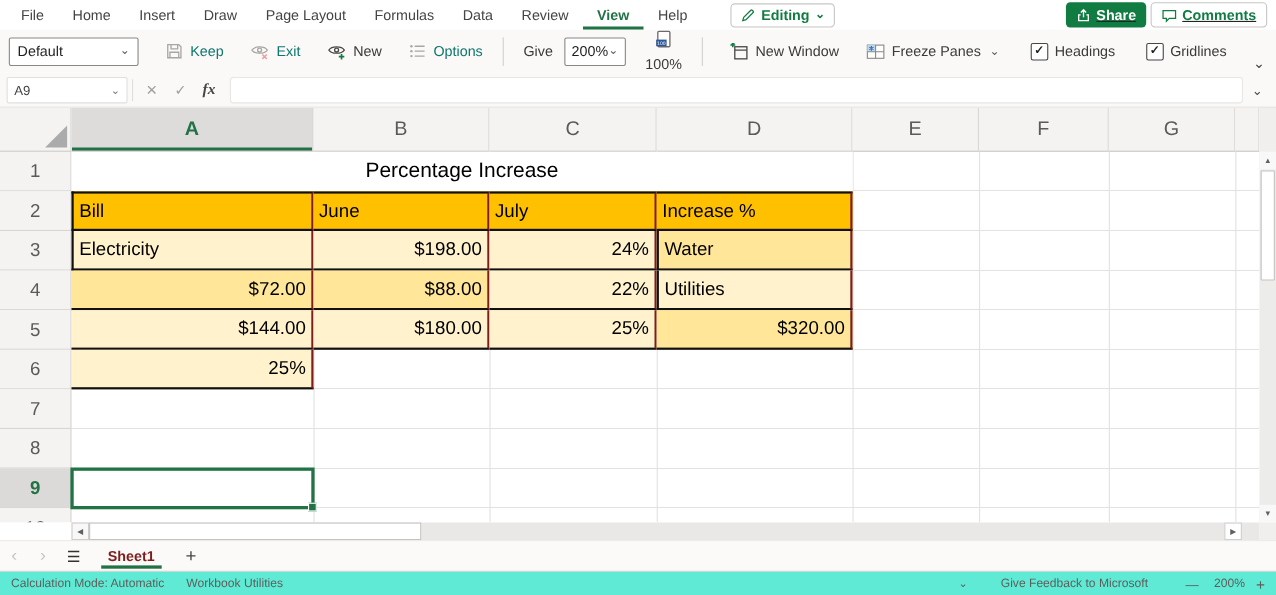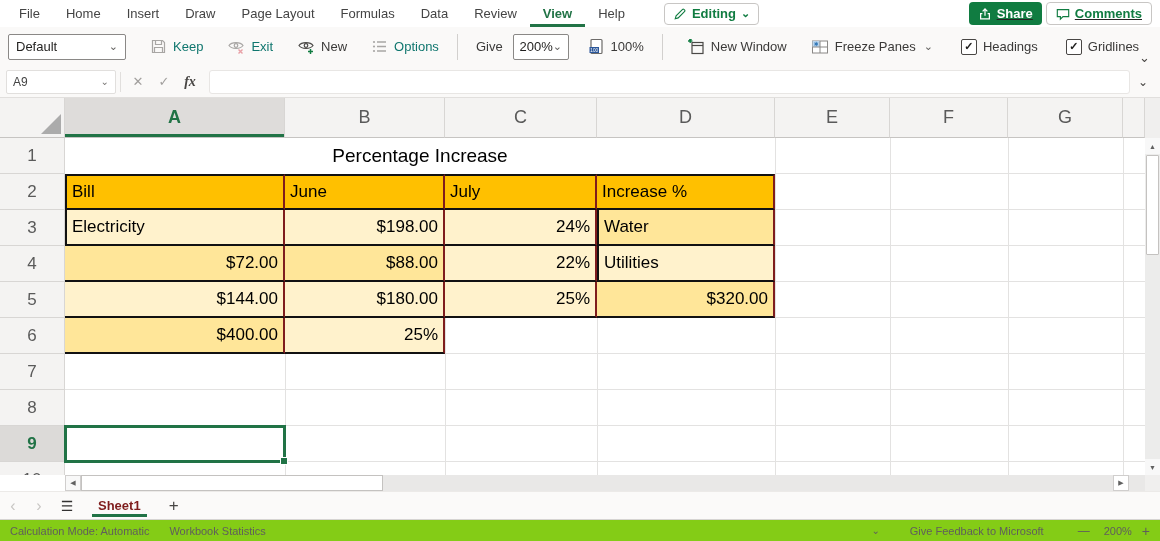--- a/index.html
+++ b/index.html
@@ -88,21 +88,21 @@
 
   
   .sheetbar { position:absolute; top:491px; left:0; width:1160px; height:28px; background:#fbfaf9; border-top:1px solid #eceae8; display:flex; align-items:stretch; }
   .nav-chev { width:26px; display:flex; align-items:center; justify-content:center; font-size:16px; color:#c8c6c4; }
   .sheet-menu { width:30px; display:flex; align-items:center; justify-content:center; font-size:14px; color:#323130; }
   .sheet-tab { position:relative; display:flex; align-items:center; padding:0 16px; font-size:13px; font-weight:600; color:#7f1d1d; }
   .sheet-tab .underline { position:absolute; left:10px; right:10px; bottom:2px; height:3px; background:#217346; }
   .add-sheet { width:34px; display:flex; align-items:center; justify-content:center; font-size:17px; color:#484644; }
 
   
-  .statusbar { position:absolute; top:519px; left:0; width:1160px; height:22px; background:#84cc16; border-top:1px solid #d6d4d2; display:flex; align-items:center; font-size:11px; color:#605e5c; }
+  .statusbar { position:absolute; top:519px; left:0; width:1160px; height:22px; background:#5eead4; border-top:1px solid #d6d4d2; display:flex; align-items:center; font-size:11px; color:#605e5c; }
   .sb-item { padding:0 10px; white-space:nowrap; }
   .sb-right { margin-left:auto; display:flex; align-items:center; }
   .sb-chev { padding:0 14px; font-size:10px; color:#605e5c; }
   .sb-feedback { padding:0 26px 0 16px; }
   .sb-zoomout { padding:0 8px; font-size:12px; }
   .sb-zoomlvl { padding:0 6px; }
   .sb-zoomin { padding:0 10px 0 4px; font-size:14px; }
   svg { display:block; }
 </style>
 </head>
@@ -197,21 +197,21 @@
           </svg>
       </span>
       <span>Options</span>
     </div>
     <div class="rdivider"></div>
     <span class="zoom-word">Give</span>
     <div class="zoom-select">
       <span>200%</span>
       <span class="chev">⌄</span>
     </div>
-    <div class="ritem" style="margin-left:18px;">
+    <div class="ritem" style="margin-left:18px;flex-direction:column;">
       <span>
         <svg width="18" height="18" viewBox="0 0 18 18">
             <rect x="4" y="1.5" width="11" height="14" rx="1" fill="#fff" stroke="#6d6b69" stroke-width="1.2"></rect>
             <rect x="2.5" y="9" width="9.5" height="6" fill="#2b579a"></rect>
             <text x="7.2" y="13.8" font-size="4.6" fill="#ffffff" text-anchor="middle" font-family="Liberation Sans, sans-serif">100</text>
           </svg>
       </span>
       <span>100%</span>
     </div>
     <div class="rdivider"></div>
@@ -319,21 +319,20 @@
       <div class="tc num bg-dark">$72.00</div>
       <div class="tc num bg-dark">$88.00</div>
       <div class="tc num bg-light">22%</div>
 
       <div class="tc first bg-light">Utilities</div>
       <div class="tc num bg-light">$144.00</div>
       <div class="tc num bg-light">$180.00</div>
       <div class="tc num bg-light">25%</div>
 
       <div class="tc num bg-dark">$320.00</div>
-      <div class="tc num bg-dark">$400.00</div>
       <div class="tc num bg-light">25%</div>
     </div>
 
     <div class="sel-cell">
       <div class="fill-handle"></div>
     </div>
   </div>
 
   <div class="head-corner"></div>
   <div class="vscroll">
@@ -357,21 +356,21 @@
     <div class="sheet-menu">☰</div>
     <div class="sheet-tab">
       <span>Sheet1</span>
       <span class="underline"></span>
     </div>
     <div class="add-sheet">+</div>
   </div>
 
   <div class="statusbar">
     <span class="sb-item">Calculation Mode: Automatic</span>
-    <span class="sb-item">Workbook Statistics</span>
+    <span class="sb-item">Workbook Utilities</span>
     <div class="sb-right">
       <span class="sb-chev">⌄</span>
       <span class="sb-feedback">Give Feedback to Microsoft</span>
       <span class="sb-zoomout">—</span>
       <span class="sb-zoomlvl">200%</span>
       <span class="sb-zoomin">+</span>
     </div>
   </div>
 
 </div>

